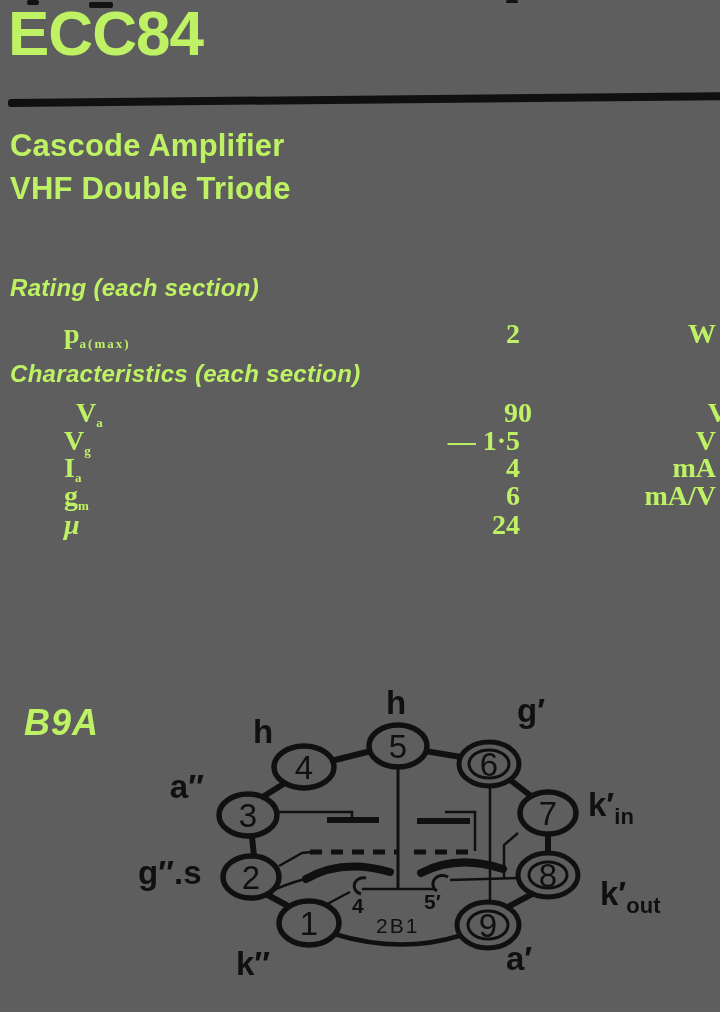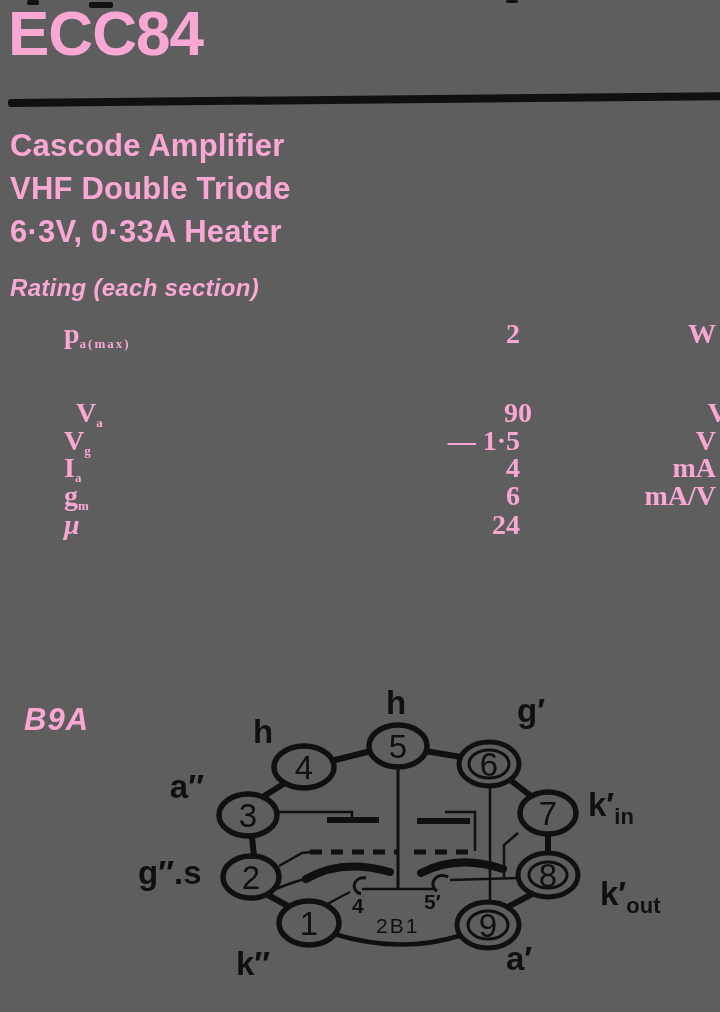--- a/index.html
+++ b/index.html
@@ -1,18 +1,18 @@
 <!DOCTYPE html>
 <html><head>
 <meta charset="utf-8">
 <style>
   html,body { margin:0; padding:0; background:#3a3a3a; }
   .page {
     position:relative; width:720px; height:1012px; margin:0 auto;
-    background:#5e5e5e; color:#f9a8d4; overflow:hidden;
+    background:#5e5e5e; color:#bef264; overflow:hidden;
     font-family:"Liberation Sans", sans-serif;
   }
   .artifact { position:absolute; background:#121212; border-radius:2px; }
 
   .title {
     position:absolute; left:8px; top:2px;
     font-size:62px; font-weight:800; letter-spacing:-1px; line-height:1;
     transform:scaleY(1.02); transform-origin:top left;
   }
   .rule {
@@ -38,21 +38,21 @@
     white-space:nowrap;
   }
   .spec-row .sym  { position:absolute; left:64px; }
   .spec-row .sym.greek { font-style:italic; }
   .spec-row sub   { font-size:13px; vertical-align:-5px; letter-spacing:2px; font-weight:700; }
   .spec-row .val  { position:absolute; right:200px; }
   .spec-row .unit { position:absolute; right:4px; }
 
   .b9a {
     position:absolute; left:24px; top:702px;
-    font-size:31px; font-weight:700; font-style:italic; letter-spacing:1px;
+    font-size:36px; font-weight:700; font-style:italic; letter-spacing:1px;
   }
 
   svg.diagram { position:absolute; left:0; top:0; }
   svg.diagram * { vector-effect:none; }
   .ink-stroke { stroke:#101010; fill:none; }
   .pin-num   { font:400 33px "Liberation Sans", sans-serif; fill:#101010; }
   .pin-label { font:700 33px "Liberation Sans", sans-serif; fill:#101010; }
   .pin-sub   { font-size:22px; font-weight:700; }
   .small-label { font:700 21px "Liberation Sans", sans-serif; fill:#101010; }
   .draw-num  { font:400 21px "Liberation Sans", sans-serif; fill:#101010; letter-spacing:2px; }
@@ -66,31 +66,31 @@
   <div class="artifact" style="left:89px; top:2px; width:24px; height:6px;"></div>
   <div class="artifact" style="left:506px; top:0; width:12px; height:3px;"></div>
 
   <div class="title">ECC84</div>
 
   <div class="rule"></div>
 
   <div class="subtitle">
     <div>Cascode Amplifier</div>
     <div>VHF Double Triode</div>
-    <div>6·3V, 0·33A Heater</div>
   </div>
 
   <div class="sec-heading h-rating">Rating (each section)</div>
 
   <div class="spec-row" style="top:318px;">
     <span class="sym"><span>p</span><sub>a(max)</sub></span>
     <span class="val">2</span>
     <span class="unit">W</span>
   </div>
 
+  <div class="sec-heading h-char">Characteristics (each section)</div>
 
   <div class="spec-row" style="top:397px;margin-left:12px;">
     <span class="sym"><span>V</span><sub>a</sub></span>
     <span class="val">90</span>
     <span class="unit">V</span>
   </div>
   <div class="spec-row" style="top:425px;">
     <span class="sym"><span>V</span><sub>g</sub></span>
     <span class="val">— 1·5</span>
     <span class="unit">V</span>

